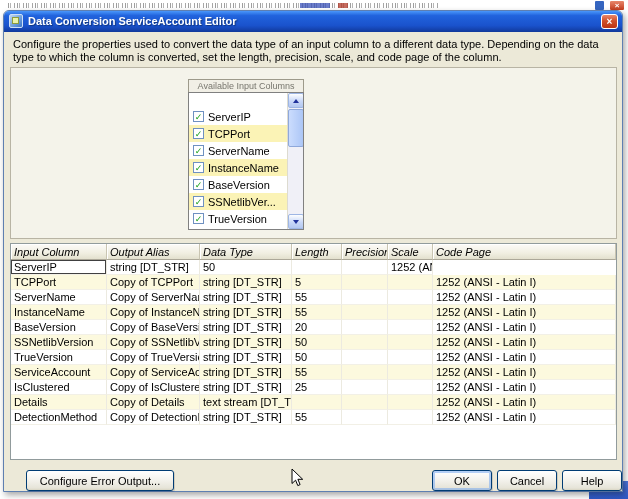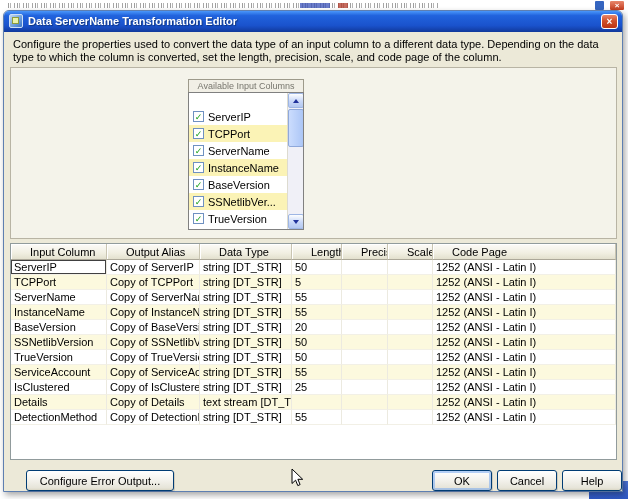--- a/index.html
+++ b/index.html
@@ -57,23 +57,23 @@
   .sbtn.up { top:0; } .sbtn.down { bottom:0; }
   .sbtn::before { content:''; position:absolute; left:4px; }
   .sbtn.up::before { top:5px; border-left:3px solid transparent; border-right:3px solid transparent; border-bottom:4px solid #21329B; }
   .sbtn.down::before { top:5px; border-left:3px solid transparent; border-right:3px solid transparent; border-top:4px solid #21329B; }
   .sthumb { position:absolute; left:0; top:16px; width:16px; height:38px; border:1px solid #8FA8DA; border-radius:2px;
     background:linear-gradient(90deg,#CBDCFD,#ACC6F6); }
 
   
   .grid { position:absolute; left:6px; top:232px; width:607px; height:217px; border:1px solid #919B9C; background:#fff; overflow:hidden; }
   .ghead, .grow { display:grid; grid-template-columns:96px 93px 92px 50px 46px 45px 1fr; }
-  .gh-cell { height:16px; font-size:11px; line-height:16px; padding-left:19px; white-space:nowrap; overflow:hidden;
+  .gh-cell { height:16px; font-size:11px; line-height:16px; padding-left:3px; white-space:nowrap; overflow:hidden;
     background:linear-gradient(180deg,#FCFBF8 0%,#F1EFE2 60%,#E3E0CE 100%);
-    border-right:1px solid #C9C5B2; border-bottom:1px solid #ACA899; box-shadow:inset 1px 1px 0 #fff; }
+    border-right:1px solid #C9C5B2; border-bottom:1px solid #ACA899; box-shadow:inset 1px 1px 0 #fff;font-style:italic; }
   .grow { height:15px; background:#fff; }
   .grow.alt { background:#FCF9DE; }
   .gcell { font-size:11px; line-height:14px; padding-left:3px; white-space:nowrap; overflow:hidden;
     border-right:1px solid #ECEAE0; border-bottom:1px solid #F2F0E6; }
   .gcell.focused { box-shadow:inset 0 0 0 1px #404040; background:#fff; }
 
   
   .btn { position:absolute; height:21px; font-family:"Liberation Sans", sans-serif; font-size:11px; color:#000;
     border:1px solid #003C74; border-radius:3px;
     background:linear-gradient(180deg,#FFFFFF 0%,#F4F3EE 45%,#E6E4D8 90%,#D8D5C4 100%);
@@ -96,21 +96,21 @@
     <span class="frag2"></span>
     <span class="bg-icon"></span>
     <span class="bg-close"></span>
   </div>
   <div class="bg-br"></div>
 
   <div class="dialog">
 
     <div class="titlebar">
       <span class="ticon"></span>
-      <span class="ttext">Data ServerName Transformation Editor</span>
+      <span class="ttext">Data Conversion ServiceAccount Editor</span>
       <span class="tclose"></span>
     </div>
 
     <div class="desc">Configure the properties used to convert the data type of an input column to a different data type. Depending on the data type to which the column is converted, set the length, precision, scale, and code page of the column.</div>
 
     <div class="pane">
       <div class="widget">
         <div class="caption">Available Input Columns</div>
         <div class="listbody">
           <div class="namehdr">Name</div>
@@ -159,21 +159,20 @@
           <div class="gh-cell">Output Alias</div>
           <div class="gh-cell">Data Type</div>
           <div class="gh-cell">Length</div>
           <div class="gh-cell">Precision</div>
           <div class="gh-cell">Scale</div>
           <div class="gh-cell">Code Page</div>
         </div>
       <div class="gbody">
           <div class="grow">
             <div class="gcell focused">ServerIP</div>
-            <div class="gcell">Copy of ServerIP</div>
             <div class="gcell">string [DT_STR]</div>
             <div class="gcell">50</div>
             <div class="gcell"></div>
             <div class="gcell"></div>
             <div class="gcell">1252 (ANSI - Latin I)</div>
           </div>
           <div class="grow alt">
             <div class="gcell">TCPPort</div>
             <div class="gcell">Copy of TCPPort</div>
             <div class="gcell">string [DT_STR]</div>

